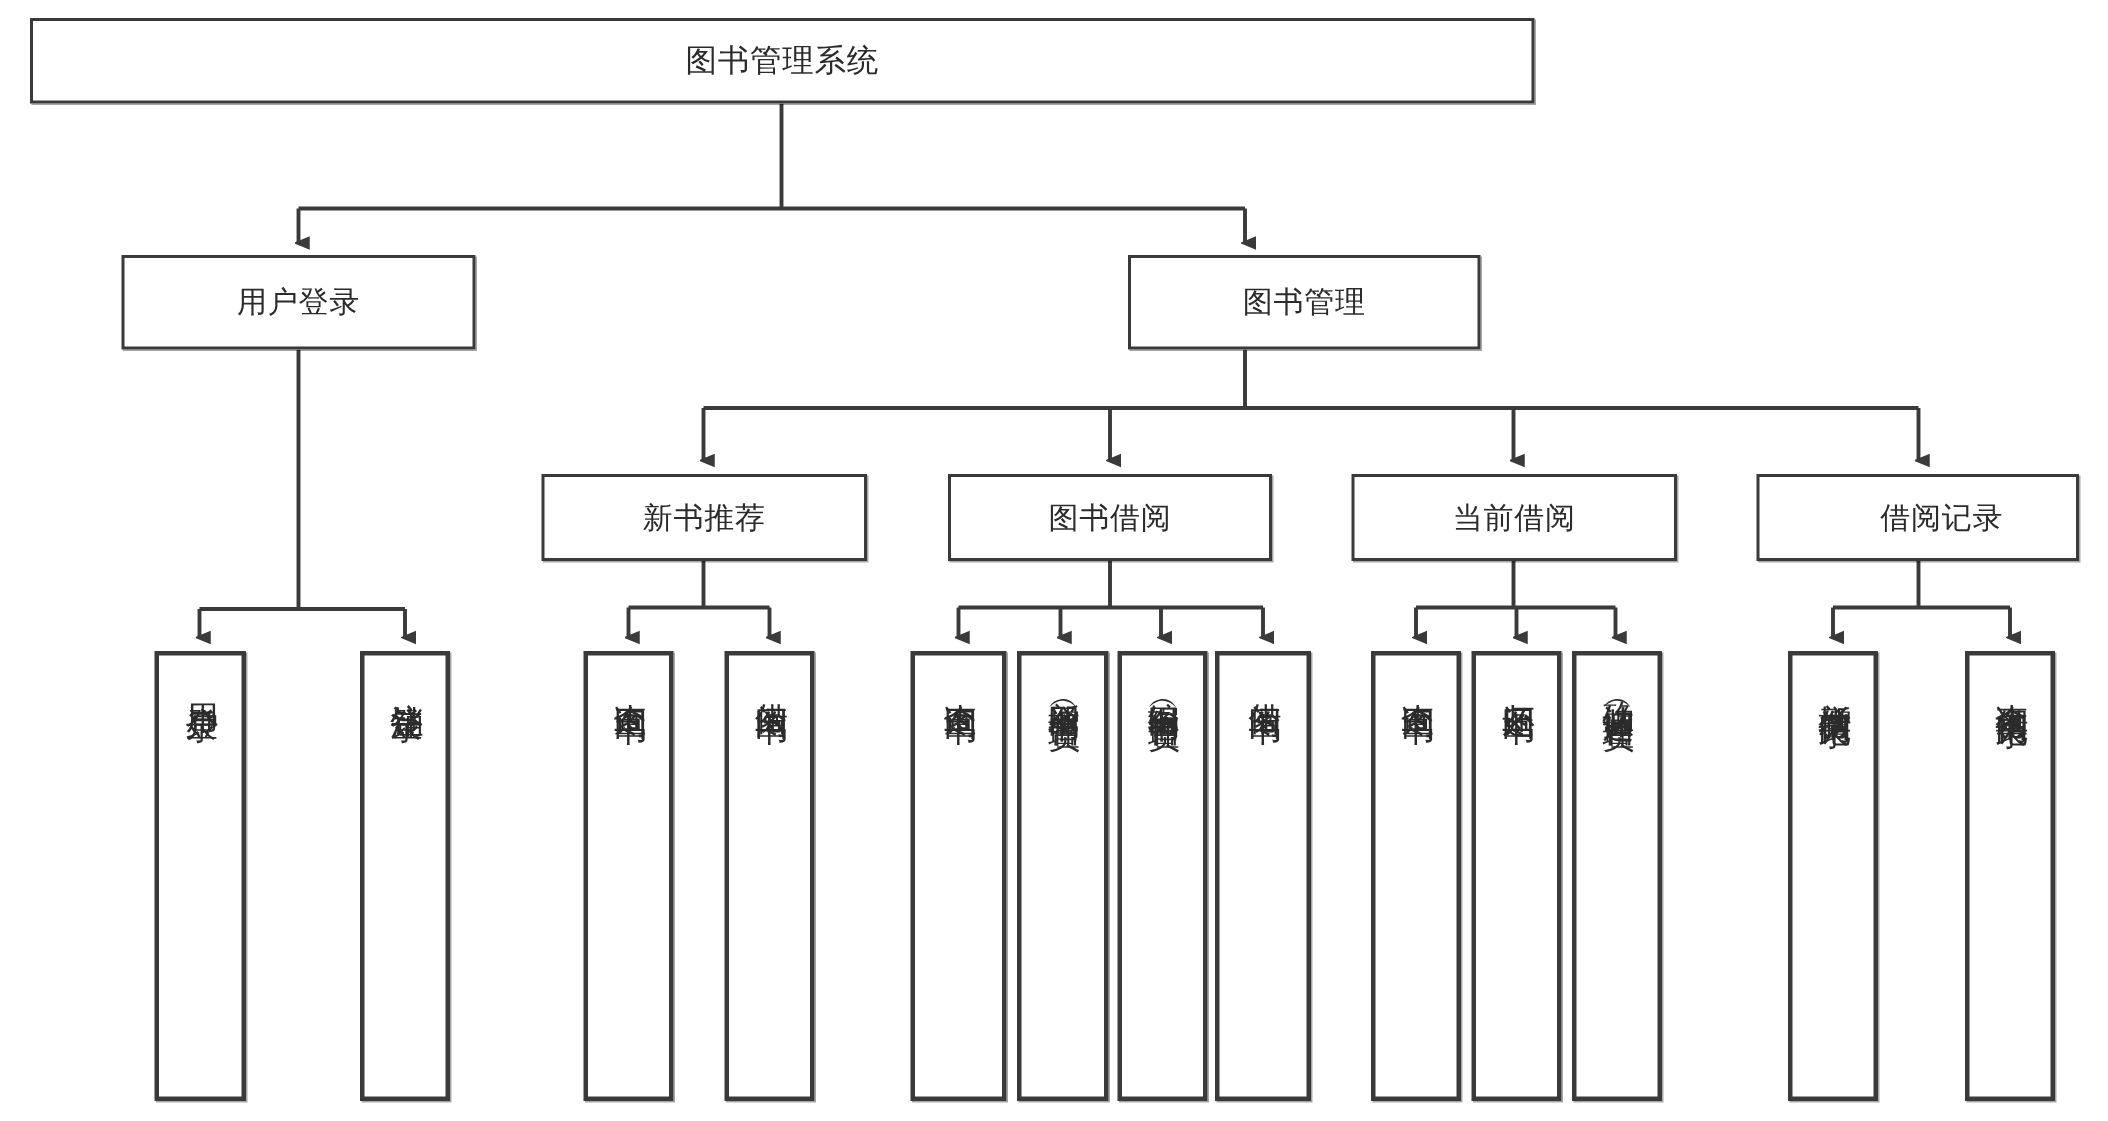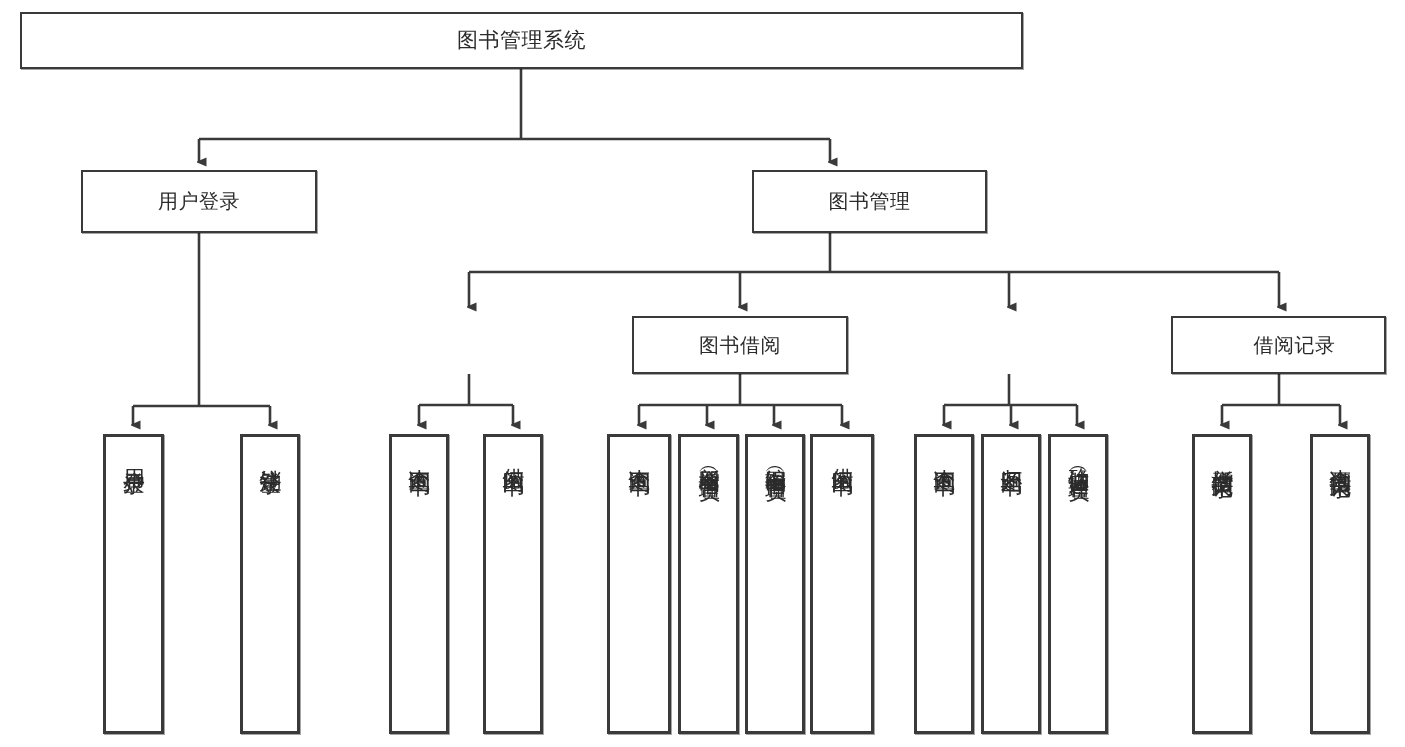--- a/index.html
+++ b/index.html
@@ -121,22 +121,28 @@
     <span class="lbl">图书管理系统</span>
   </div>
 
   <div class="node lvl2" style="left:81px;top:170px;width:236px;height:63px;">
     <span class="lbl">用户登录</span>
   </div>
   <div class="node lvl2" style="left:736px;top:170px;width:235px;height:63px;margin-left:16px;">
     <span class="lbl">图书管理</span>
   </div>
 
+  <div class="node lvl3" style="left:361px;top:316px;width:217px;height:58px;">
+    <span class="lbl">新书推荐</span>
+  </div>
   <div class="node lvl3" style="left:632px;top:316px;width:216px;height:58px;">
     <span class="lbl">图书借阅</span>
+  </div>
+  <div class="node lvl3" style="left:901px;top:316px;width:217px;height:58px;">
+    <span class="lbl">当前借阅</span>
   </div>
   <div class="node lvl3" style="left:1171px;top:316px;width:215px;height:58px;padding-left:32px;">
     <span class="lbl">借阅记录</span>
   </div>
 
   <div class="node leaf" style="left:103px;top:434px;width:61px;height:300px;">
     <span class="lbl">用户登录</span>
   </div>
   <div class="node leaf" style="left:240px;top:434px;width:60px;height:300px;">
     <span class="lbl">注销登录</span>

